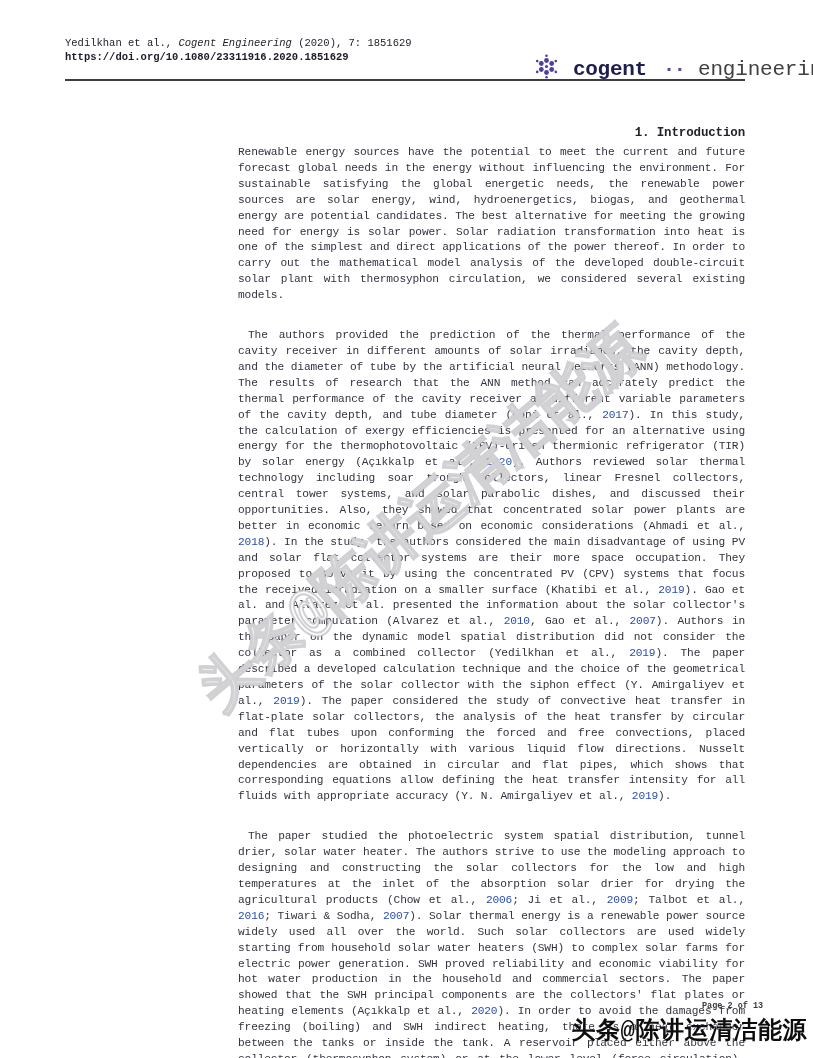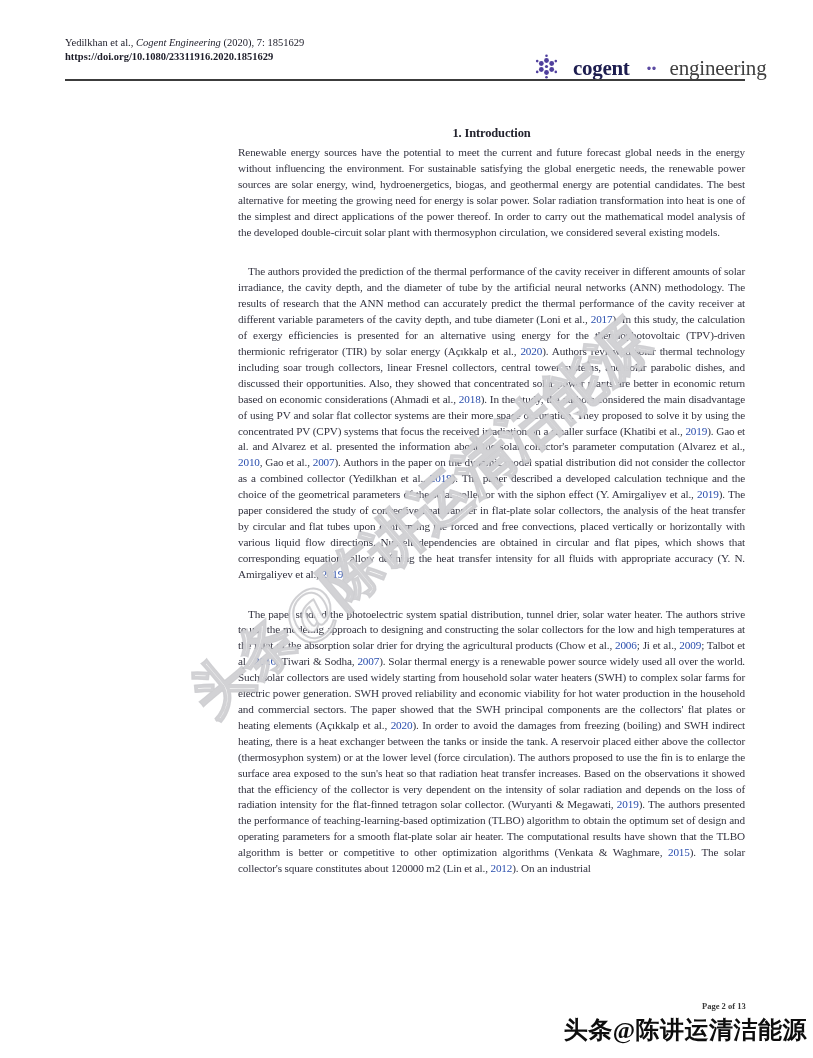--- a/index.html
+++ b/index.html
@@ -2,21 +2,21 @@
 <html><head>
 <meta charset="utf-8">
 <style>
   html,body{margin:0;padding:0;background:#e8e8e8;}
   .page{
     position:relative;
     width:813px;height:1058px;
     background:#ffffff;
     margin:0 auto;
     overflow:hidden;
-    font-family:Liberation Serif, serif;
+    font-family:Liberation Mono, monospace;
   }
   
   .header-left{
     position:absolute;left:65px;top:36px;
     font-size:10.5px;line-height:14px;color:#1c1c28;
   }
   .header-left .doi{font-weight:bold;}
   .header-left .journal{font-style:italic;}
   .logo{
     position:absolute;left:533px;top:53px;
@@ -31,21 +31,21 @@
   }
   
   .article{
     position:absolute;left:238px;top:125px;width:507px;
     color:#333340;
     font-size:11.2px;line-height:15.9px;letter-spacing:-0.15px;
     text-align:justify;
   }
   .article h2{
     font-size:12.5px;line-height:16px;margin:0 0 4px 0;
-    color:#23232e;text-align:center;
+    color:#23232e;text-align:right;
   }
   .article p{margin:0;}
   .article p + p{margin-top:24px;text-indent:10px;}
   .cite{color:#2b4fae;}
   
   .wm-diagonal{
     position:absolute;left:60px;top:480px;width:720px;
     transform:rotate(-40deg);
     font-size:58px;font-weight:bold;text-align:center;
     color:rgba(255,255,255,0.92);

